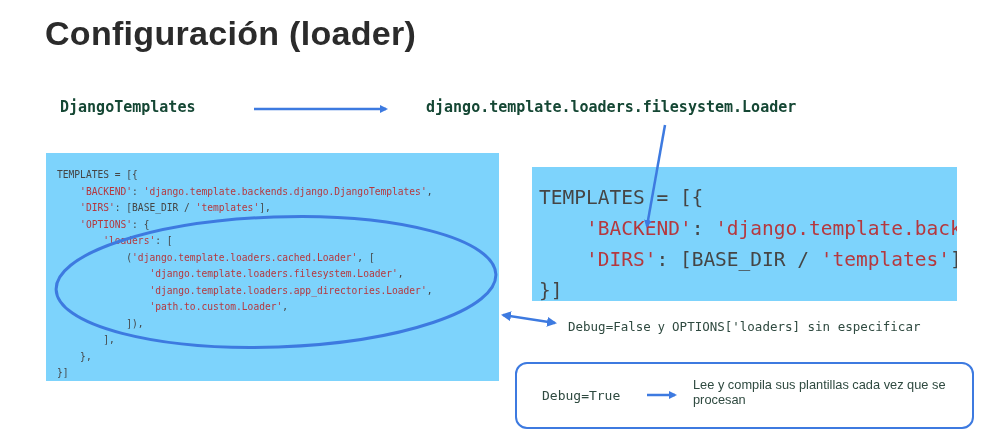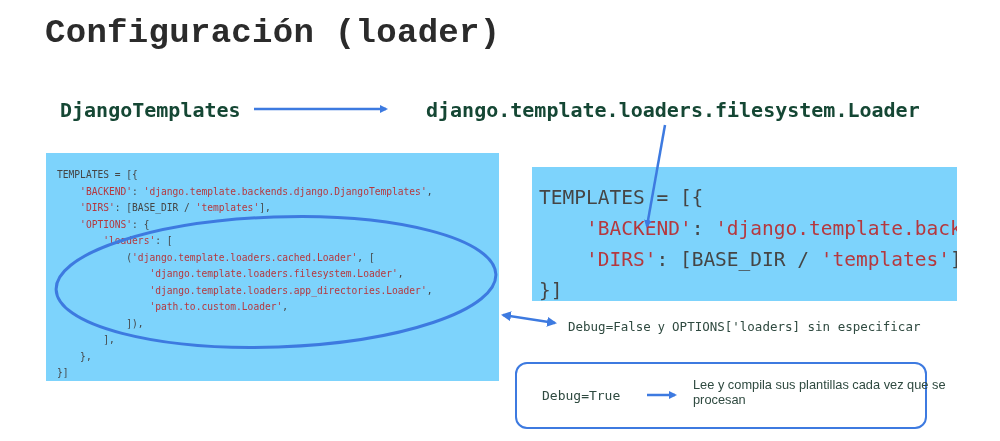--- a/index.html
+++ b/index.html
@@ -1,28 +1,28 @@
 <!DOCTYPE html>
 <html><head>
   <meta charset="utf-8">
   <style>
     * { margin: 0; padding: 0; box-sizing: border-box; }
     html, body { width: 1000px; height: 441px; background: #ffffff; overflow: hidden; }
     body { position: relative; font-family: "DejaVu Sans", sans-serif; }
 
     .title {
       position: absolute; left: 45px; top: 14px;
-      font-family: Liberation Mono, monospace; font-weight: bold;
+      font-family: Liberation Sans, sans-serif; font-weight: bold;
       font-size: 34px; color: #2b2b2b; letter-spacing: 0.3px; text-align: center;
     }
 
     .flow-label {
       position: absolute; top: 98px;
       font-family: "DejaVu Sans Mono", monospace; font-weight: bold;
-      font-size: 20px; color: #154734;
+      font-size: 15px; color: #154734;
     }
     .flow-left { left: 60px; }
     .flow-right { left: 426px; }
 
     .code-box {
       position: absolute; background: #7dd3fc;
       font-family: "DejaVu Sans Mono", monospace; color: #454545;
       white-space: pre;
     }
     .code-left {
@@ -37,21 +37,21 @@
     .str { color: #b5383e; }
 
     .note {
       position: absolute; left: 568px; top: 319px;
       font-family: "DejaVu Sans Mono", monospace; font-size: 12.5px; color: #2f4a40;
       white-space: pre;
     }
     .note .y { font-family: "Liberation Sans", sans-serif; }
 
     .debug-box {
-      position: absolute; left: 515px; top: 362px; width: 412px; height: 67px;
+      position: absolute; left: 515px; top: 362px; width: 459px; height: 67px;
       border: 2.5px solid #3d7ae0; border-radius: 12px; background: #ffffff;
     }
     .debug-label {
       position: absolute; left: 25px; top: 24px;
       font-family: "DejaVu Sans Mono", monospace; font-size: 13px; color: #2f4a40;
     }
     .debug-desc {
       position: absolute; left: 168px; top: 13px; width: 285px;
       font-family: "Liberation Sans", sans-serif; font-size: 12.8px; line-height: 15px; color: #2f4a40; margin-left: 8px;
     }

